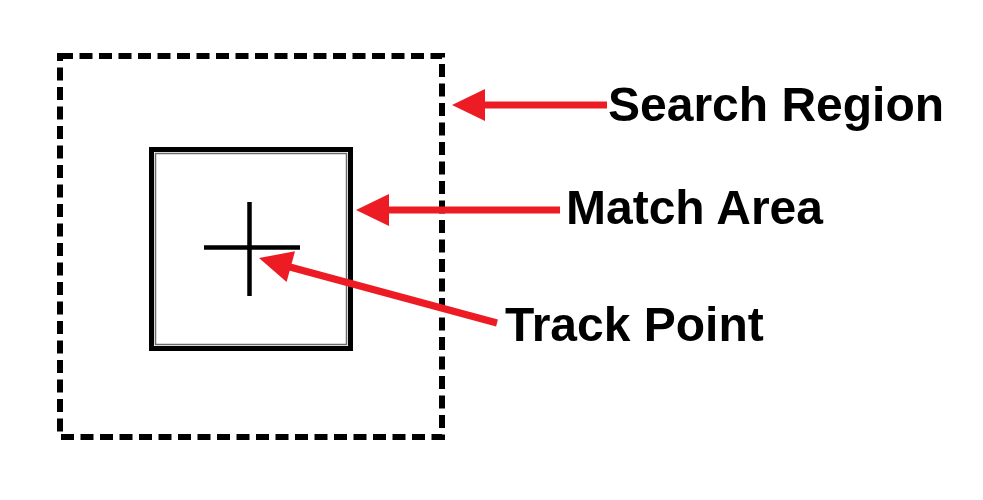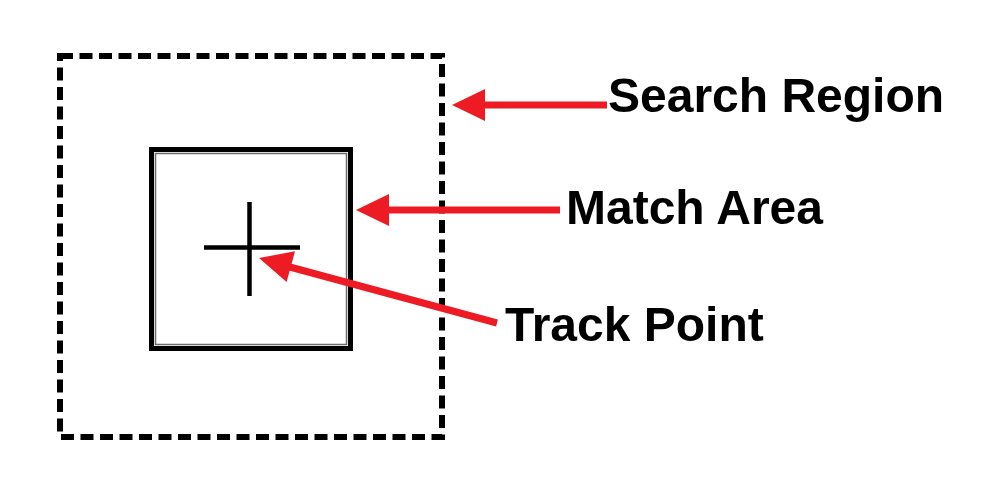--- a/index.html
+++ b/index.html
@@ -50,21 +50,21 @@
     stroke: none;
   }
   .label {
     position: absolute;
     font-weight: bold;
     font-size: 48px;
     line-height: 1;
     color: var(--color-text, #000000);
     white-space: nowrap;
   }
-  .label-search-region { left: 608px; top: 72px; text-align: right; }
+  .label-search-region { left: 608px; top: 81px; text-align: right; }
   .label-match-area    { left: 566px; top: 184px; }
   .label-track-point   { left: 505px; top: 301px; }
 </style>
 </head>
 <body>
 
 <div class="canvas">
 
   <svg class="diagram-svg" viewBox="0 0 983 500">
 

